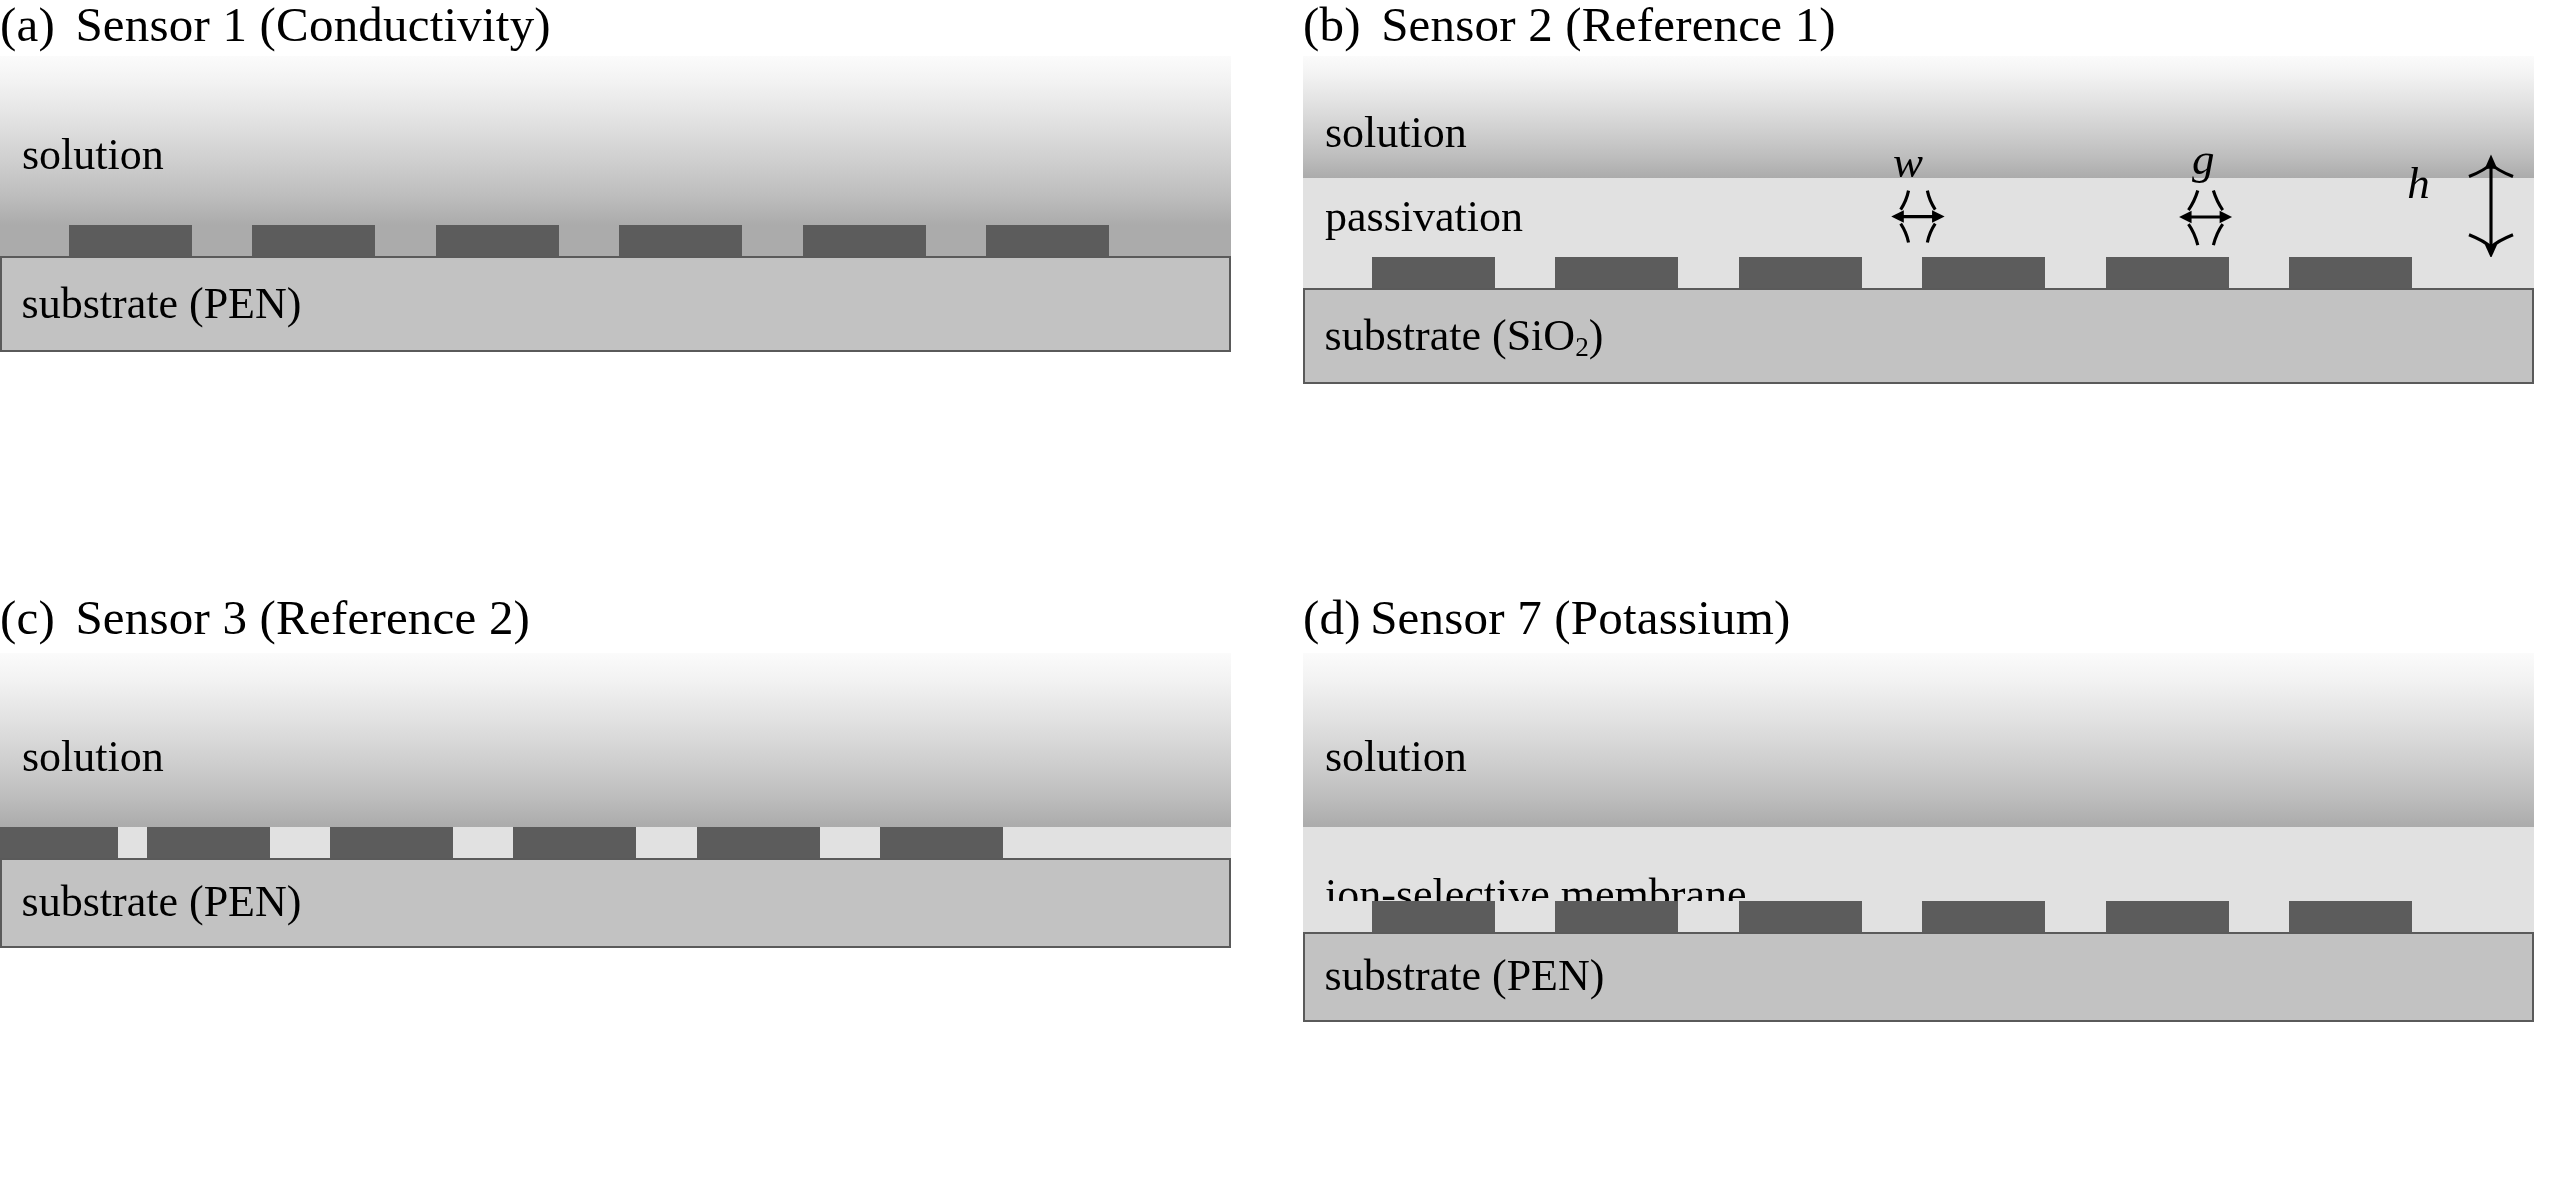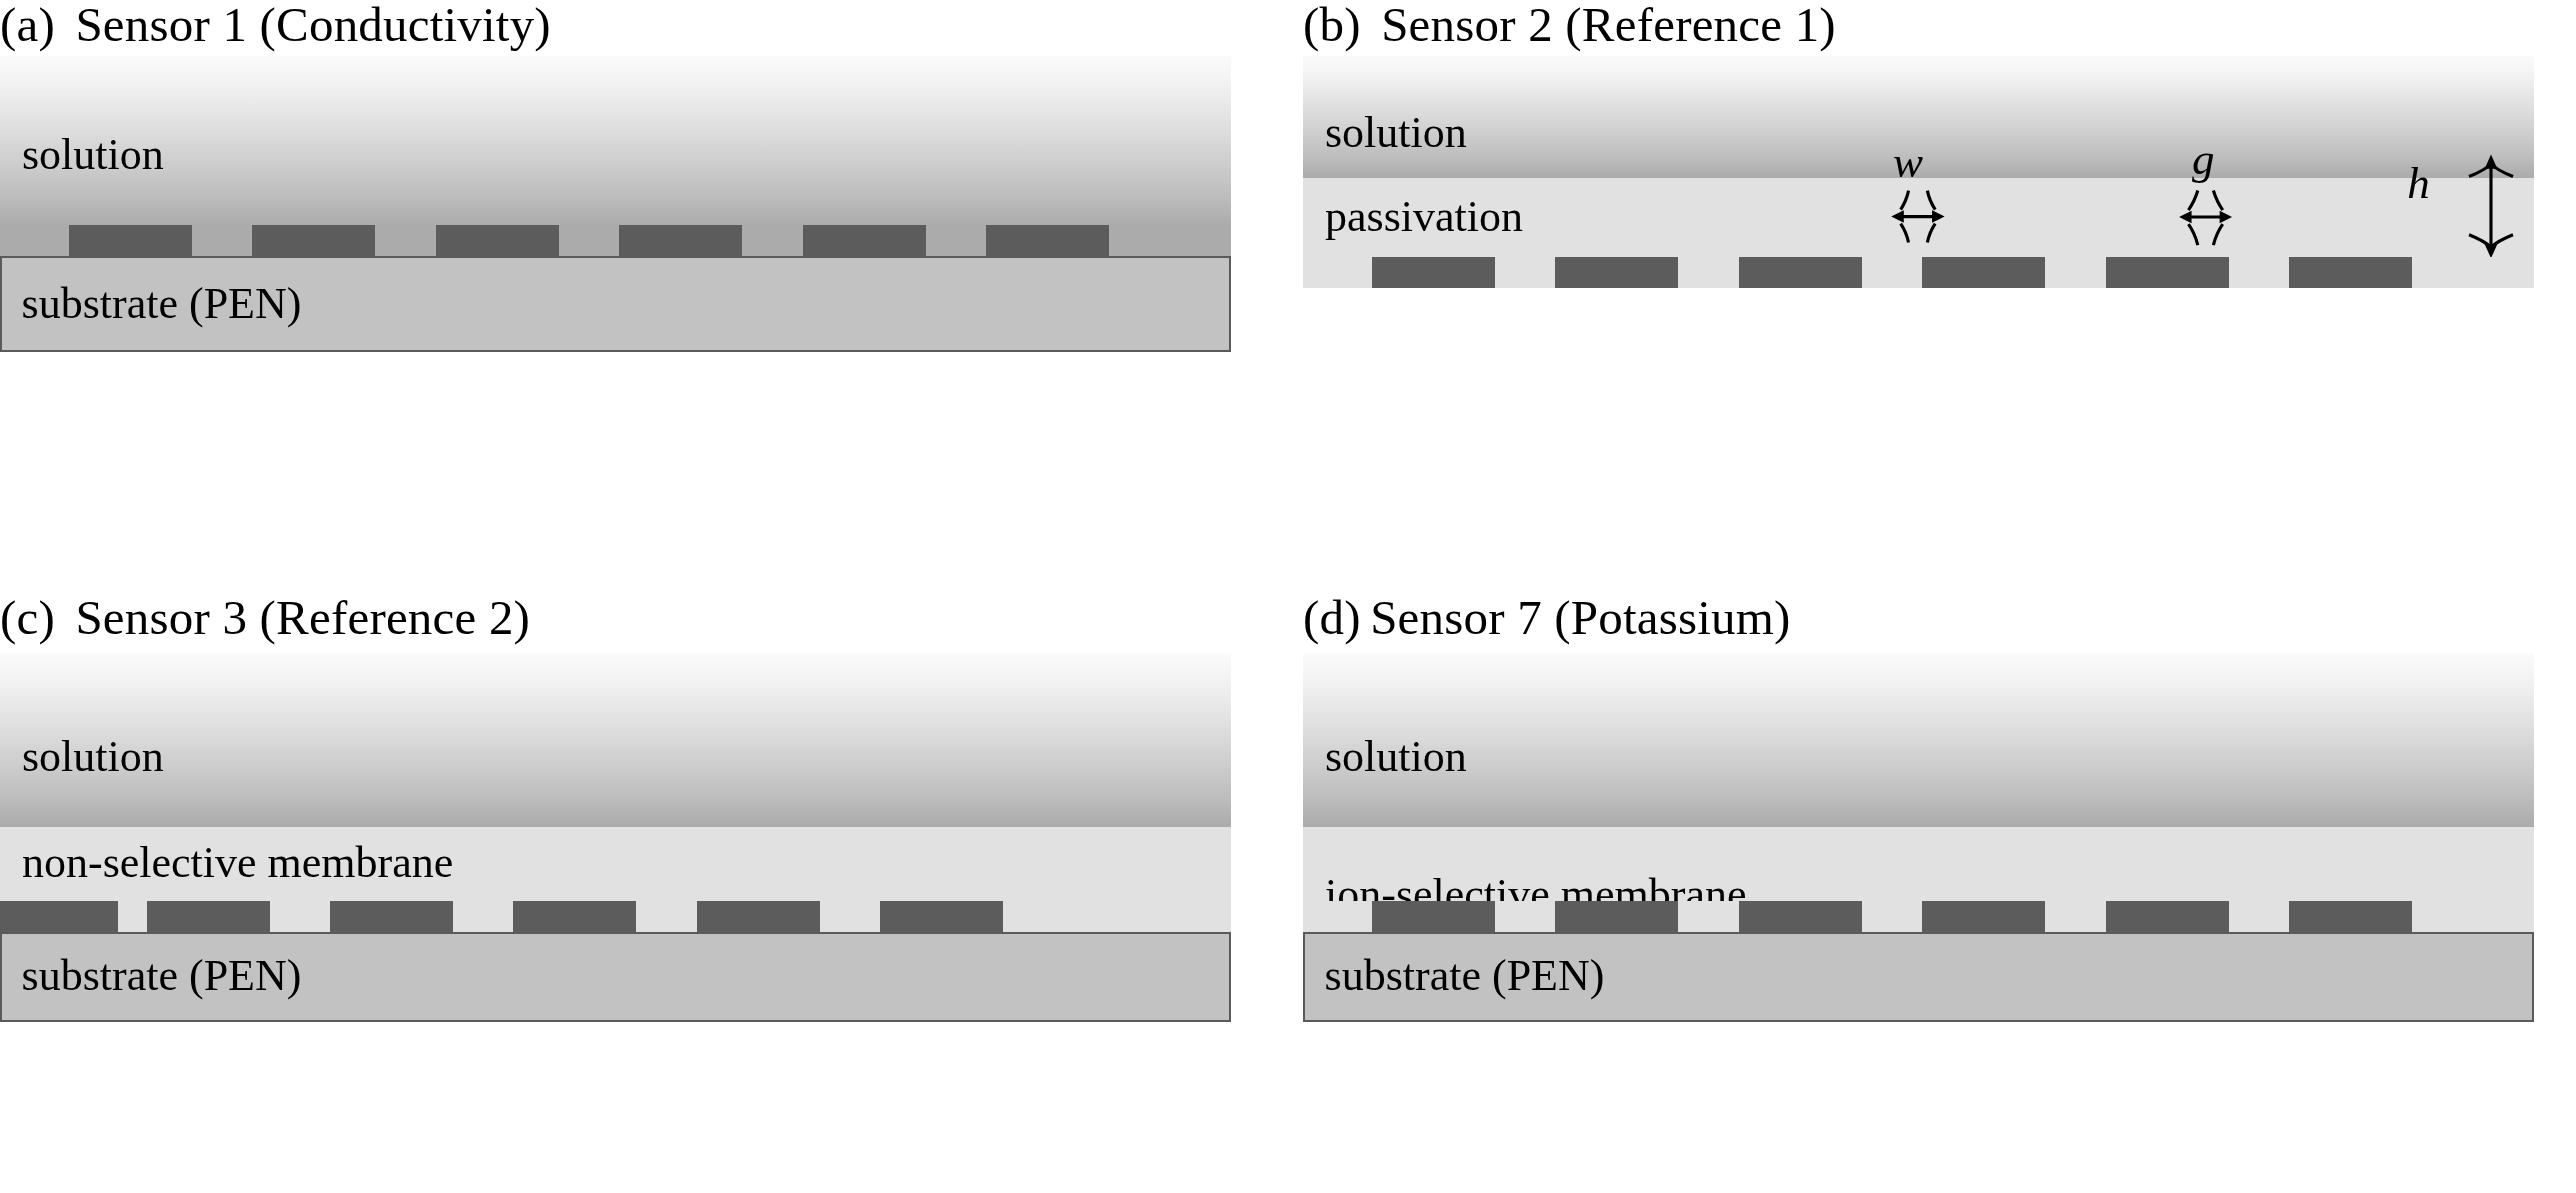--- a/index.html
+++ b/index.html
@@ -201,36 +201,38 @@
         <div class="electrodes">
           <div class="electrode" style="left:69px;  width:123px;"></div>
           <div class="electrode" style="left:252px; width:123px;"></div>
           <div class="electrode" style="left:436px; width:123px;"></div>
           <div class="electrode" style="left:619px; width:123px;"></div>
           <div class="electrode" style="left:803px; width:123px;"></div>
           <div class="electrode" style="left:986px; width:123px;"></div>
         </div>
       </div>
 
+      <div class="substrate" style="height:96px;">
+        <div class="layer-label" style="top:23.5px;">
+          <span>substrate (SiO</span><sub>2</sub><span>)</span>
+        </div>
+      </div>
     </div>
   </div>
 
   <div class="panel" style="left:0px; top:593px;">
     <div class="panel-caption">
       <span class="cap-tag">(c)</span><span>Sensor 3 (Reference 2)</span>
     </div>
 
     <div class="stack" style="top:60px;">
       <div class="solution" style="height:174px;">
         <div class="layer-label" style="top:82px;">solution</div>
       </div>
 
-      <div class="coating" style="height:74px;">
-        <div class="layer-label" style="top:14px;">non-selective membrane</div>
-      </div>
 
       <div class="coating" style="height:31px;">
         <div class="electrodes">
           <div class="electrode" style="left:0px;   width:118px;"></div>
           <div class="electrode" style="left:147px; width:123px;"></div>
           <div class="electrode" style="left:330px; width:123px;"></div>
           <div class="electrode" style="left:513px; width:123px;"></div>
           <div class="electrode" style="left:697px; width:123px;"></div>
           <div class="electrode" style="left:880px; width:123px;"></div>
         </div>

